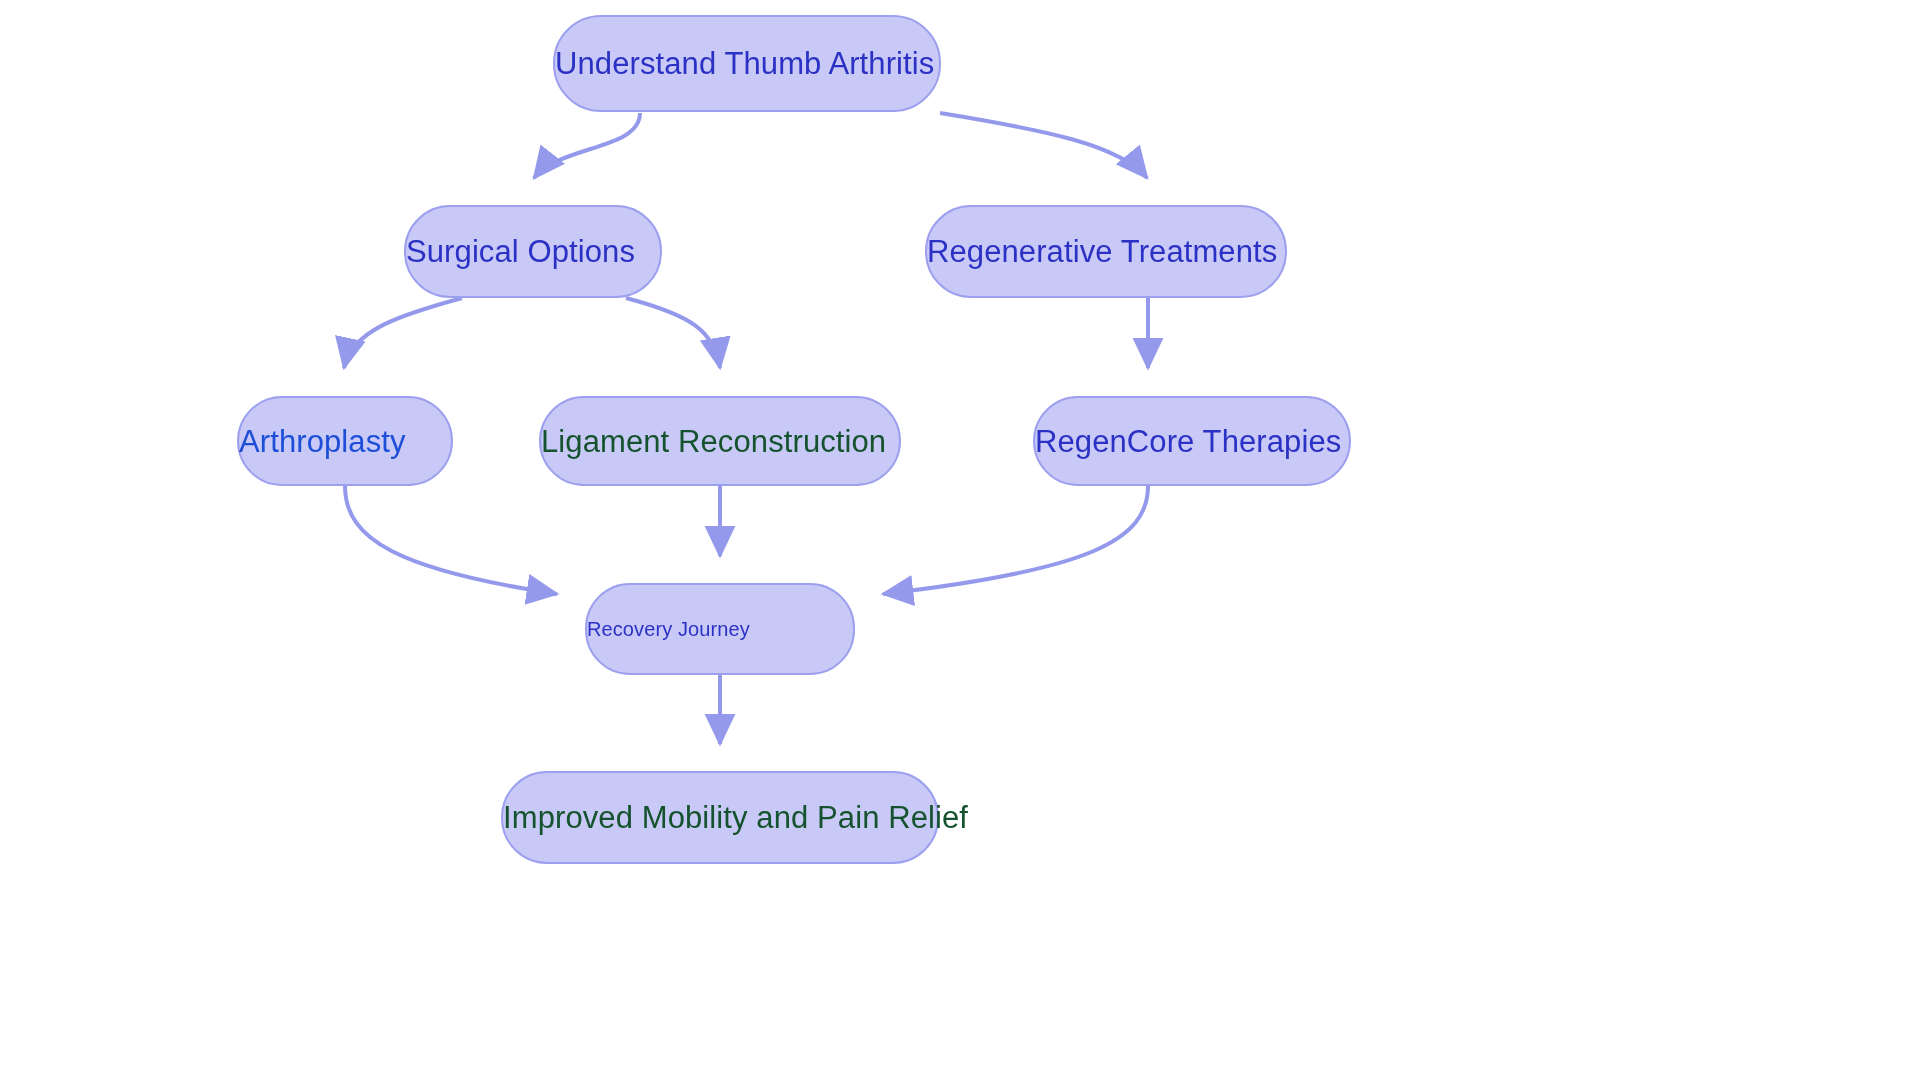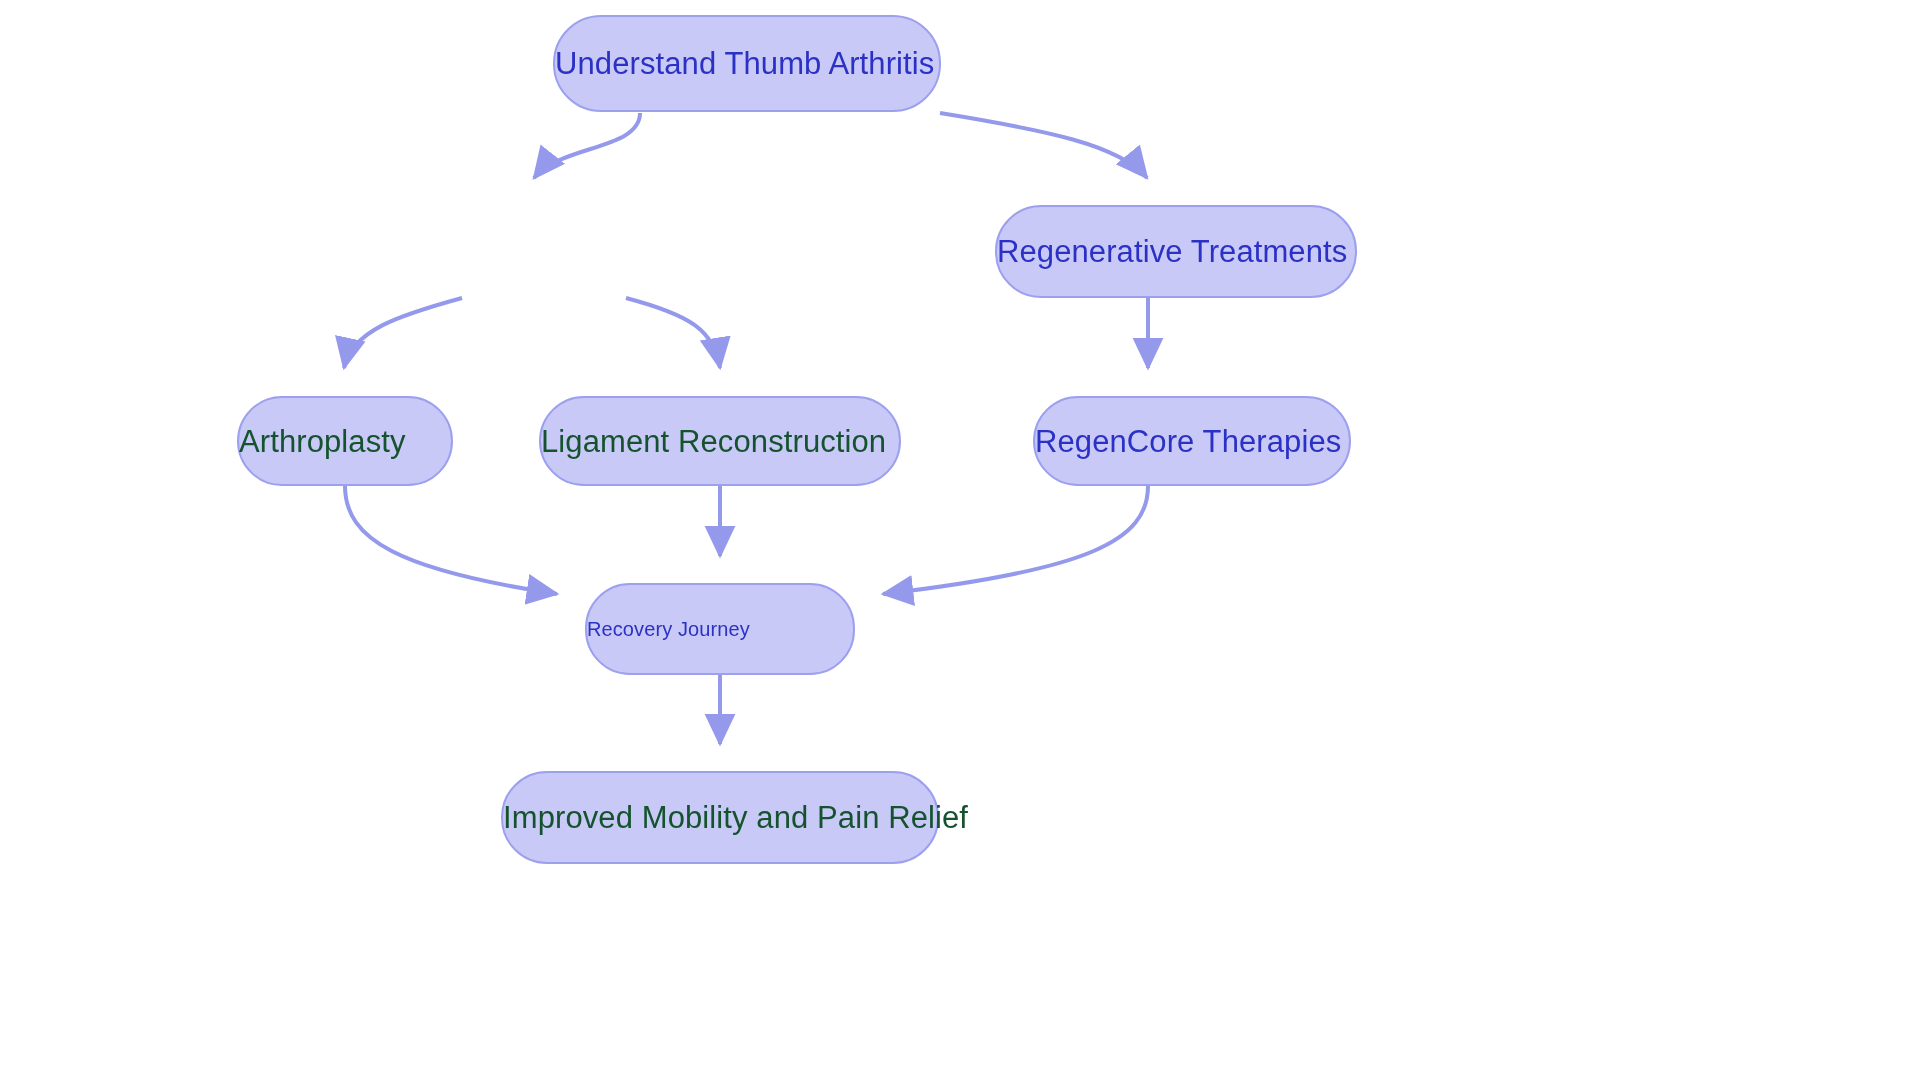--- a/index.html
+++ b/index.html
@@ -68,26 +68,29 @@
         <path d="M 720 486 L 720 556" fill="none" stroke="#9499ec" stroke-width="4" stroke-linecap="butt" marker-end="url(#arrowhead)"></path>
         <path d="M 1148 486 C 1148 540, 1090 570, 883 594" fill="none" stroke="#9499ec" stroke-width="4" stroke-linecap="butt" marker-end="url(#arrowhead)"></path>
         <path d="M 720 675 L 720 744" fill="none" stroke="#9499ec" stroke-width="4" stroke-linecap="butt" marker-end="url(#arrowhead)"></path>
       </g>
   </svg>
 
   <div class="node" style="left: 553px; top: 15px; width: 388px; height: 97px; font-size: 31px; border-radius: 48px; background: rgb(200, 201, 247); border-color: rgb(156, 160, 238); color: rgb(43, 49, 196);">
     <span class="node-label">Understand Thumb Arthritis</span>
   </div>
 
+  <div class="node" style="left: 404px; top: 205px; width: 258px; height: 93px; font-size: 31px; border-radius: 46px; background: rgb(200, 201, 247); border-color: rgb(156, 160, 238); color: rgb(43, 49, 196);">
+    <span class="node-label">Surgical Options</span>
+  </div>
 
-  <div class="node" style="left: 995px; top: 205px; width: 362px; height: 93px; font-size: 31px; border-radius: 46px; background: rgb(200, 201, 247); border-color: rgb(156, 160, 238); color: rgb(43, 49, 196);">
+  <div class="node" style="left: 925px; top: 205px; width: 362px; height: 93px; font-size: 31px; border-radius: 46px; background: rgb(200, 201, 247); border-color: rgb(156, 160, 238); color: rgb(43, 49, 196);">
     <span class="node-label">Regenerative Treatments</span>
   </div>
 
-  <div class="node" style="left: 237px; top: 396px; width: 216px; height: 90px; font-size: 31px; border-radius: 45px; background: rgb(200, 201, 247); border-color: rgb(156, 160, 238); color: #14532d;">
+  <div class="node" style="left: 237px; top: 396px; width: 216px; height: 90px; font-size: 31px; border-radius: 45px; background: rgb(200, 201, 247); border-color: rgb(156, 160, 238); color: #1d4ed8;">
     <span class="node-label">Arthroplasty</span>
   </div>
 
   <div class="node" style="left: 539px; top: 396px; width: 362px; height: 90px; font-size: 31px; border-radius: 45px; background: rgb(200, 201, 247); border-color: rgb(156, 160, 238); color: #14532d;">
     <span class="node-label">Ligament Reconstruction</span>
   </div>
 
   <div class="node" style="left: 989px; top: 396px; width: 318px; height: 90px; font-size: 31px; border-radius: 45px; background: rgb(200, 201, 247); border-color: rgb(156, 160, 238); color: rgb(43, 49, 196); margin-left: 44px;">
     <span class="node-label">RegenCore Therapies</span>
   </div>

